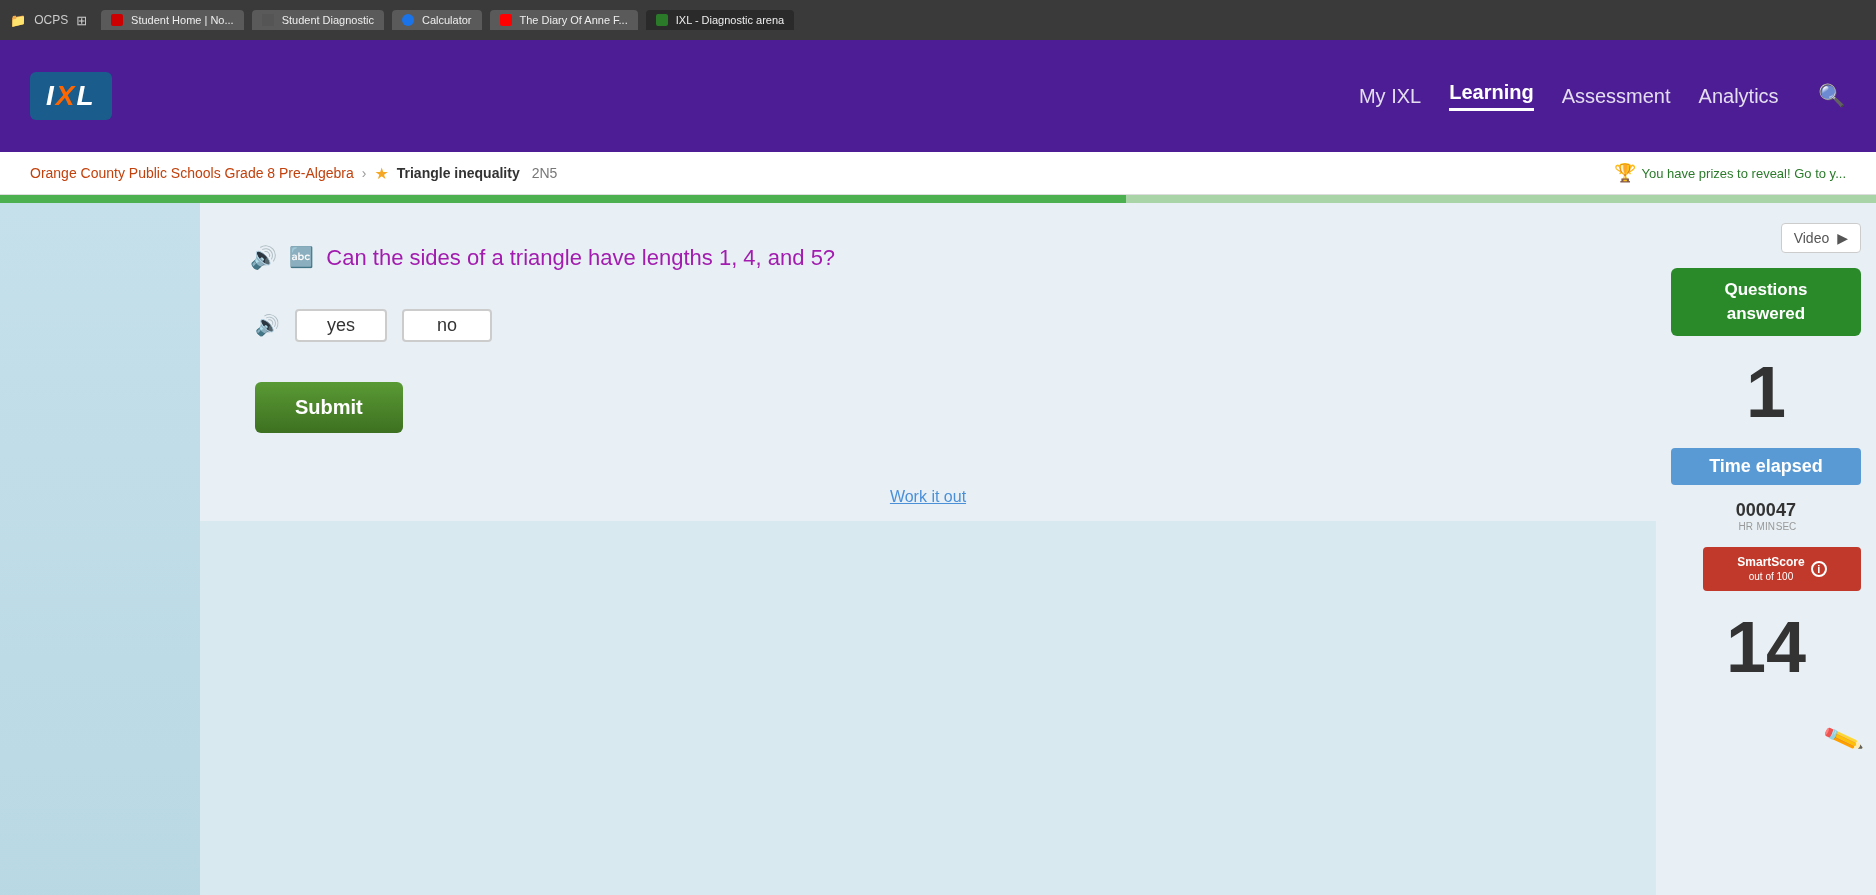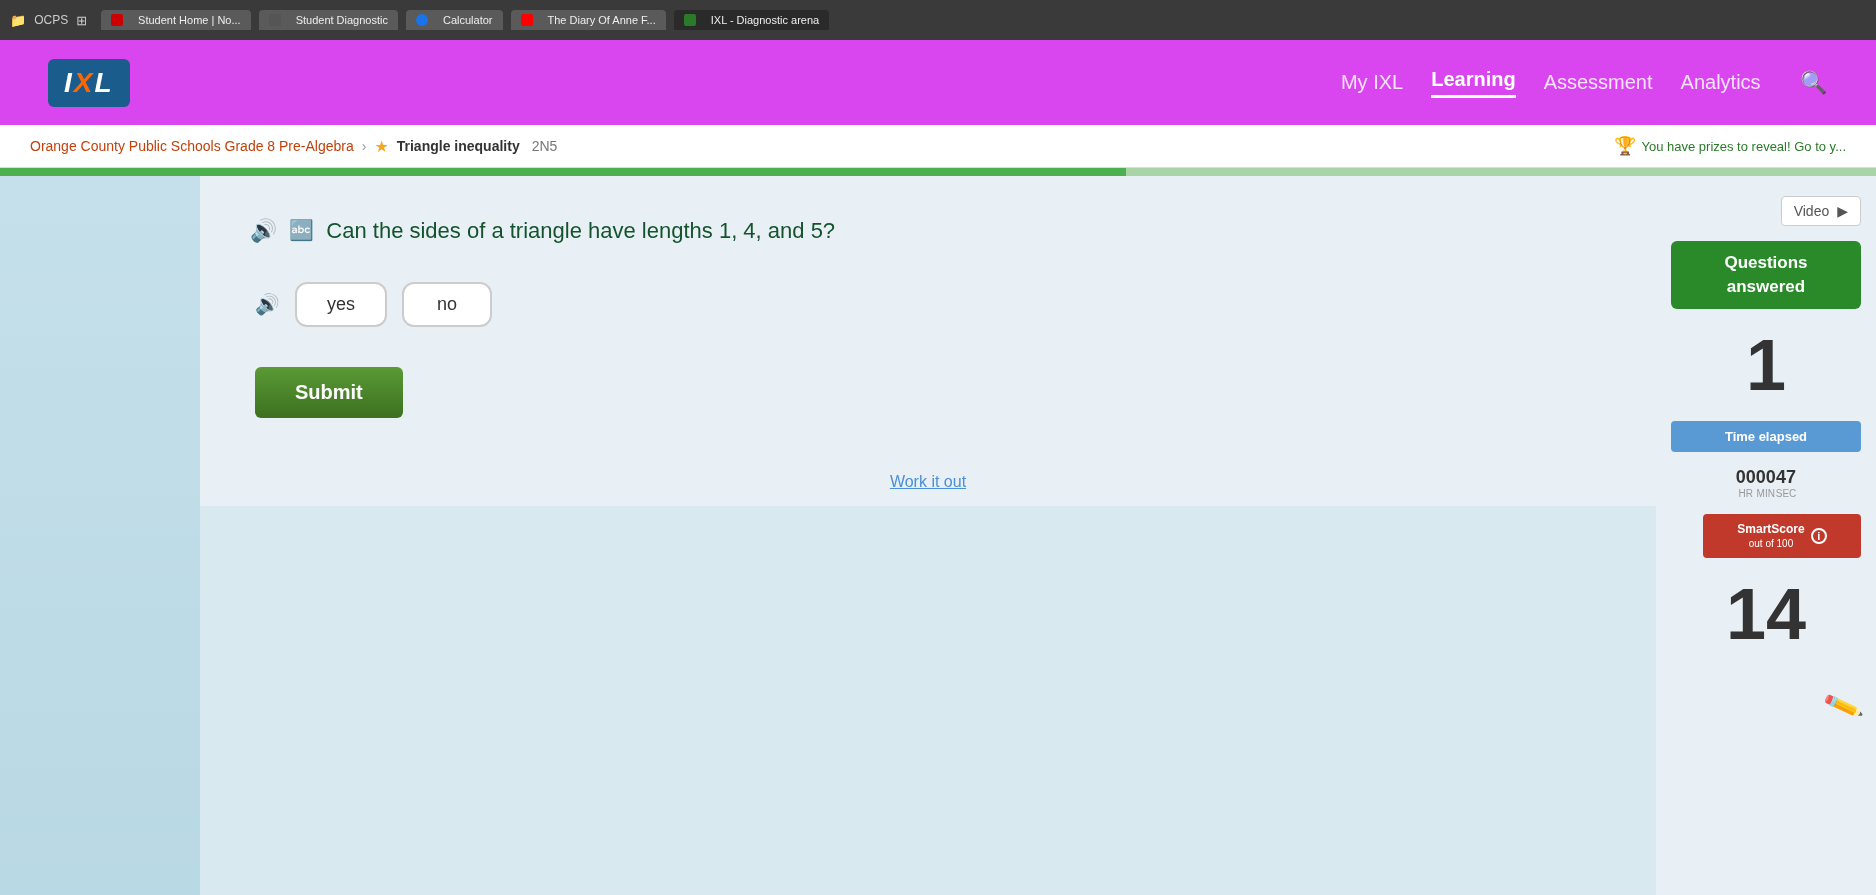--- a/index.html
+++ b/index.html
@@ -17,37 +17,37 @@
       color: #ccc;
     }
     .browser-tab {
       background: #5a5a5a;
       padding: 4px 10px;
       border-radius: 4px 4px 0 0;
       font-size: 11px;
       color: #eee;
       display: flex;
       align-items: flex-end;
-      gap: 15px;
+      gap: 8px;
       white-space: nowrap;
     }
     .browser-tab.active { background: #2a2a2a; }
     .tab-icon { width: 12px; height: 12px; display: inline-block; }
     .tab-icon.red { background: #cc0000; border-radius: 2px; }
     .tab-icon.blue { background: #1a73e8; border-radius: 50%; }
     .tab-icon.yt { background: #ff0000; border-radius: 2px; }
     .tab-icon.green { background: #2a7a2a; border-radius: 2px; }
 
     
     .ixl-header {
-      background: #d946ef;
-      height: 85px;
-      display: flex;
-      align-items: center;
-      padding: 0 48px;
+      background: #4c1d95;
+      height: 112px;
+      display: flex;
+      align-items: center;
+      padding: 0 30px;
       position: relative;
     }
     .ixl-logo {
       background: #1a5c8c;
       color: white;
       font-size: 28px;
       font-weight: 900;
       padding: 8px 16px;
       border-radius: 6px;
       letter-spacing: 2px;
@@ -151,43 +151,43 @@
       margin-top: 2px;
     }
     .translate-btn {
       color: #4a90d9;
       font-size: 20px;
       cursor: pointer;
       margin-top: 2px;
     }
     .question-text {
       font-size: 22px;
-      color: #14532d;
+      color: #a21caf;
       line-height: 1.4;
     }
 
     .answer-row {
       display: flex;
       align-items: center;
       gap: 15px;
       margin-bottom: 40px;
       margin-left: 5px;
     }
     .audio-small {
       color: #4a90d9;
       font-size: 20px;
       cursor: pointer;
     }
     .answer-btn {
-      padding: 10px 30px;
+      padding: 4px 30px;
       border: 2px solid #ccc;
       background: white;
       font-size: 18px;
       cursor: pointer;
-      border-radius: 12px;
+      border-radius: 4px;
       color: #333;
       min-width: 90px;
       text-align: center;
     }
 
     .submit-btn {
       background: #4a8a2a;
       color: white;
       border: none;
       padding: 14px 40px;
@@ -245,21 +245,21 @@
       text-align: center;
       line-height: 1;
       margin: 5px 0;
     }
 
     .time-elapsed-btn {
       background: #5a9ad4;
       color: white;
       padding: 8px 12px;
       border-radius: 4px;
-      font-size: 13px;
+      font-size: 18px;
       font-weight: 600;
       text-align: center;
       cursor: pointer;
     }
 
     .timer-display {
       display: flex;
       justify-content: center;
       font-size: 11px;
       color: #666;

